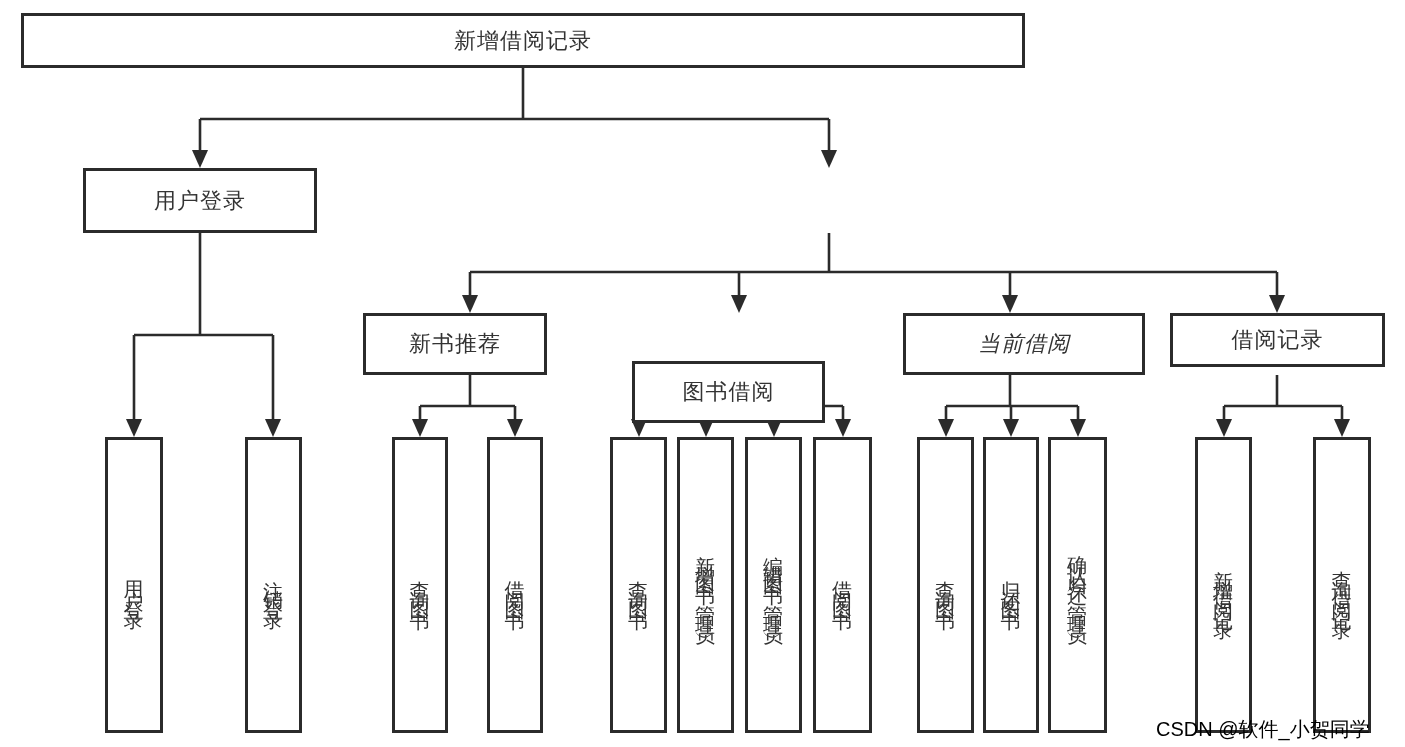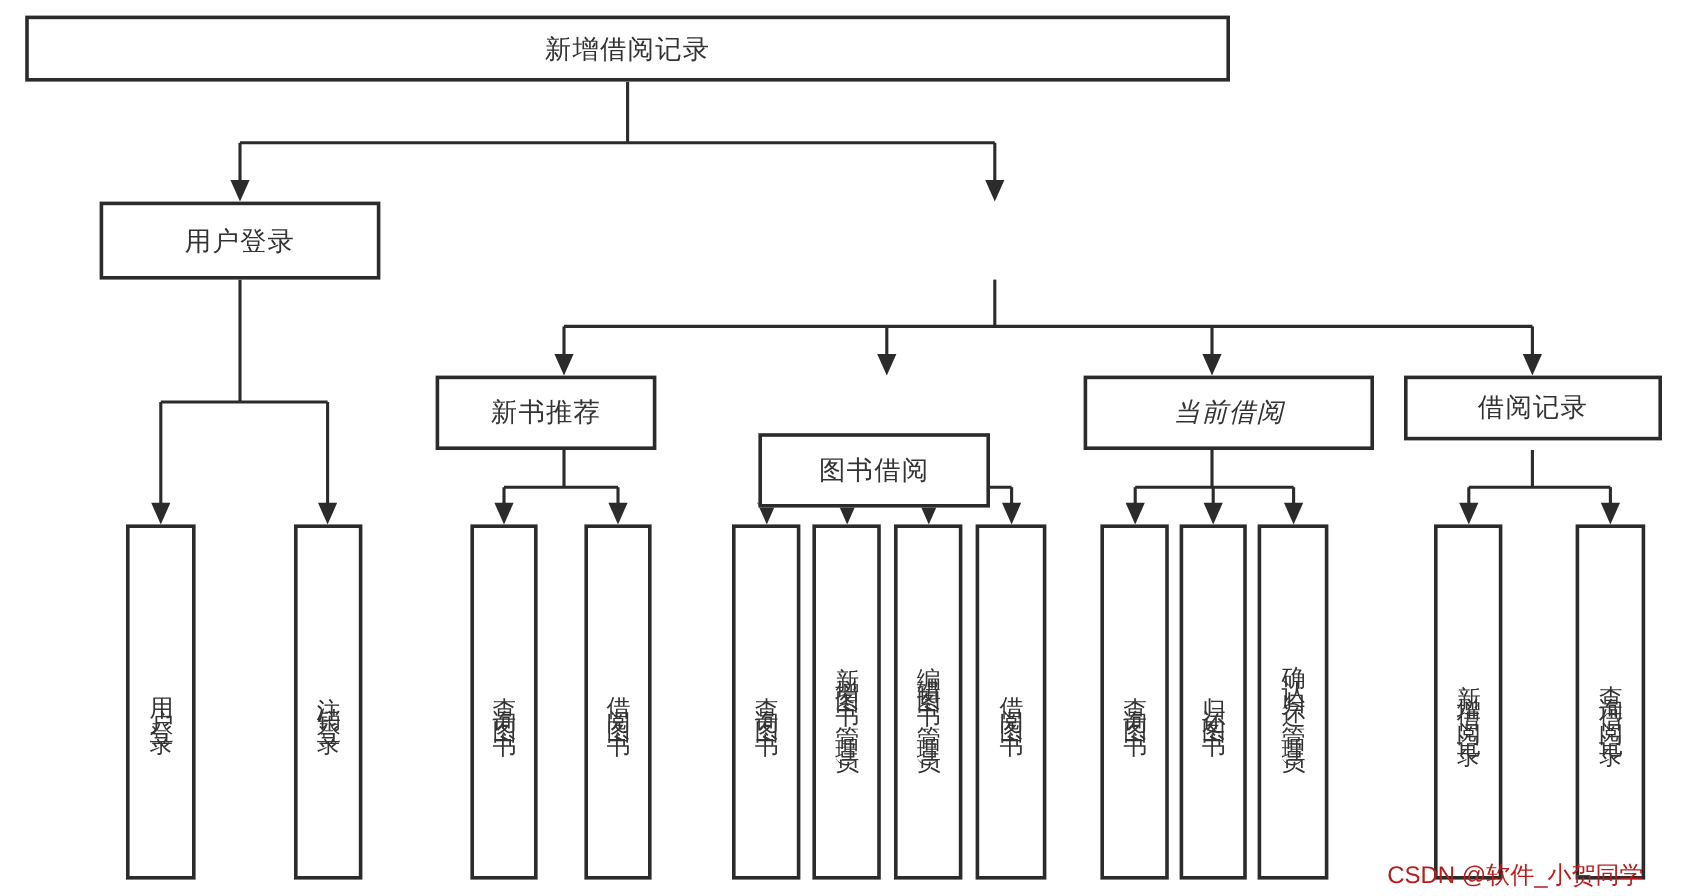--- a/index.html
+++ b/index.html
@@ -43,21 +43,21 @@
     font-size: 20px;
     letter-spacing: 10px;
     line-height: 1;
   }
   .watermark {
     position: absolute;
     left: 1156px;
     top: 716px;
     z-index: 3;
     font-size: 20px;
-    color: #b91c1c;
+    color: #000000;
     white-space: nowrap;
   }
 </style>
 </head>
 <body>
 
 <div class="canvas">
 
   <svg class="connectors" width="1405" height="747" viewBox="0 0 1405 747">
     <g stroke="#2b2b2b" stroke-width="2.6" fill="none">

